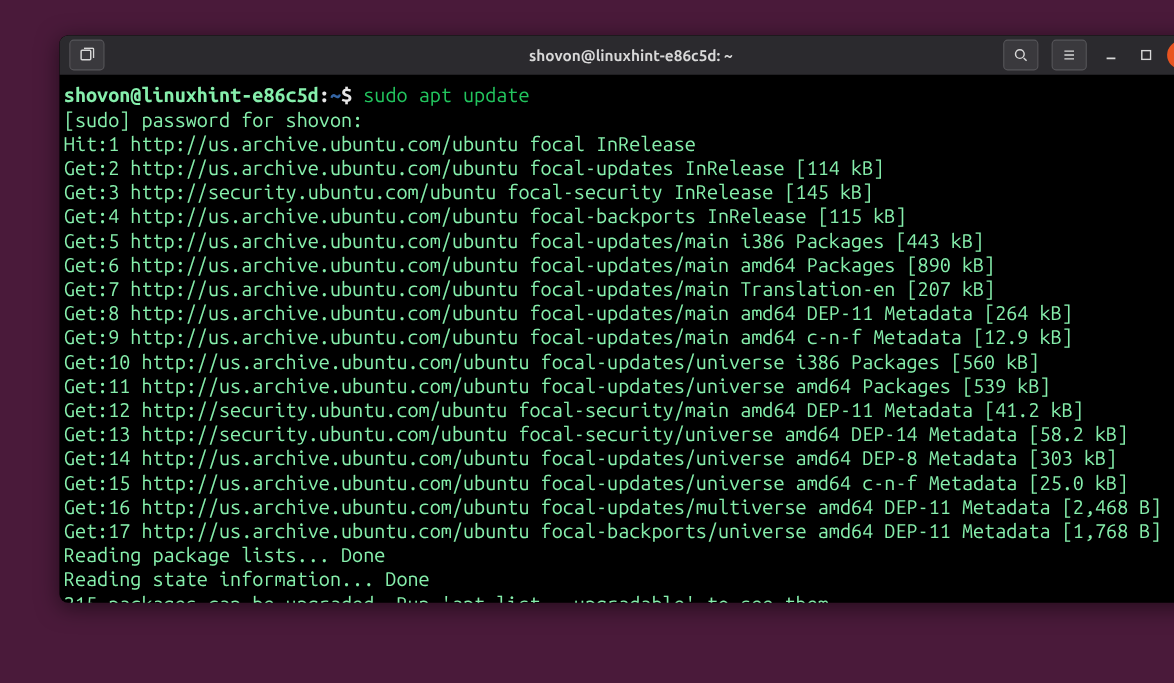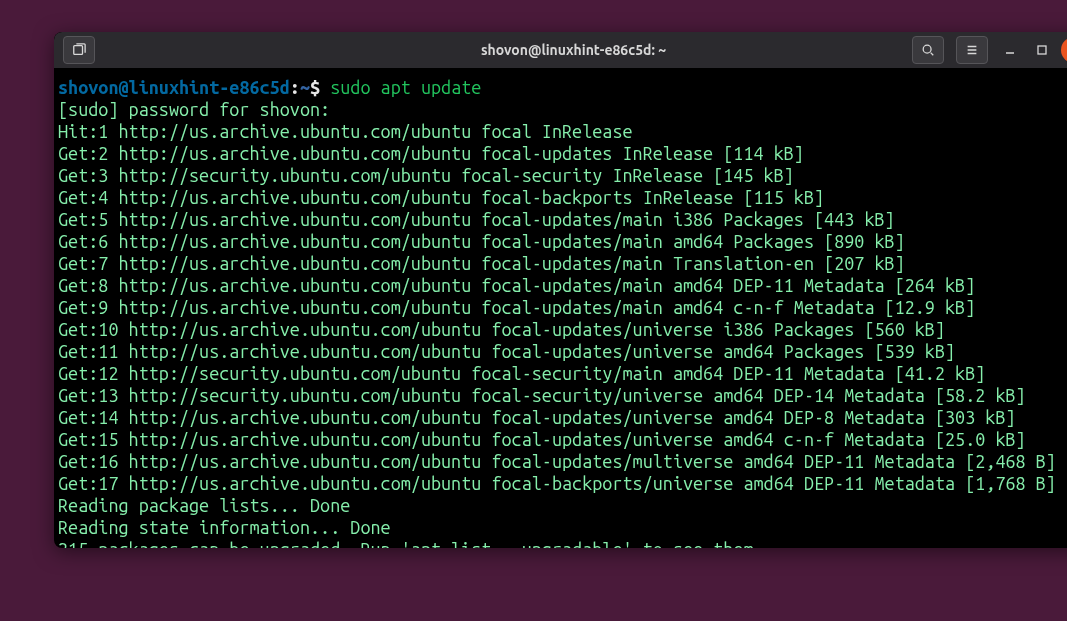--- a/index.html
+++ b/index.html
@@ -6,21 +6,21 @@
   .window{position:absolute;left:14px;top:32px;width:1039px;height:516px;background:#000;border-radius:8px;box-shadow:0 4px 20px rgba(0,0,0,0.5);overflow:hidden;margin-left:40px;}
   .titlebar{height:36px;background:#2b2a2e;display:flex;align-items:center;position:relative;border-radius:8px 8px 0 0;}
   .tb-left{display:flex;align-items:center;padding-left:6px;}
   .tb-btn{width:30px;height:26px;border:1px solid #565559;border-radius:4px;display:flex;align-items:center;justify-content:center;margin:0 3px;background:#3a393d;}
   .tb-btn svg{width:14px;height:14px;}
   .tb-title{position:absolute;left:0;right:0;text-align:center;color:#d8d8d8;font-family:Ubuntu,Arial,sans-serif;font-size:14px;font-weight:600;pointer-events:none;}
   .tb-right{margin-left:auto;display:flex;align-items:center;padding-right:6px;gap:6px;}
   .win-ctrl{width:26px;height:26px;border-radius:50%;display:flex;align-items:center;justify-content:center;color:#d8d8d8;font-size:13px;}
   .close{background:#e95420;color:#fff;}
   .term{padding:8px 4px 4px 4px;font-size:18px;line-height:22px;color:#e6e6e6;letter-spacing:0px;font-family:"Ubuntu Mono","DejaVu Sans Mono",monospace;}
-  .prompt-user{color:#0369a1;font-weight:bold;}
+  .prompt-user{color:#86efac;font-weight:bold;}
   .prompt-sep{color:#e6e6e6;font-weight:bold;}
   .prompt-path{color:#3465a4;font-weight:bold;}
   .cmd{color:#22c55e;}
   .out{color:#86efac;white-space:pre;}
   .cursor{display:inline-block;width:10px;height:3px;background:#e6e6e6;vertical-align:baseline;margin-left:4px;position:relative;top:-2px;}
 </style>
 </head>
 <body>
 
 <div class="window">

